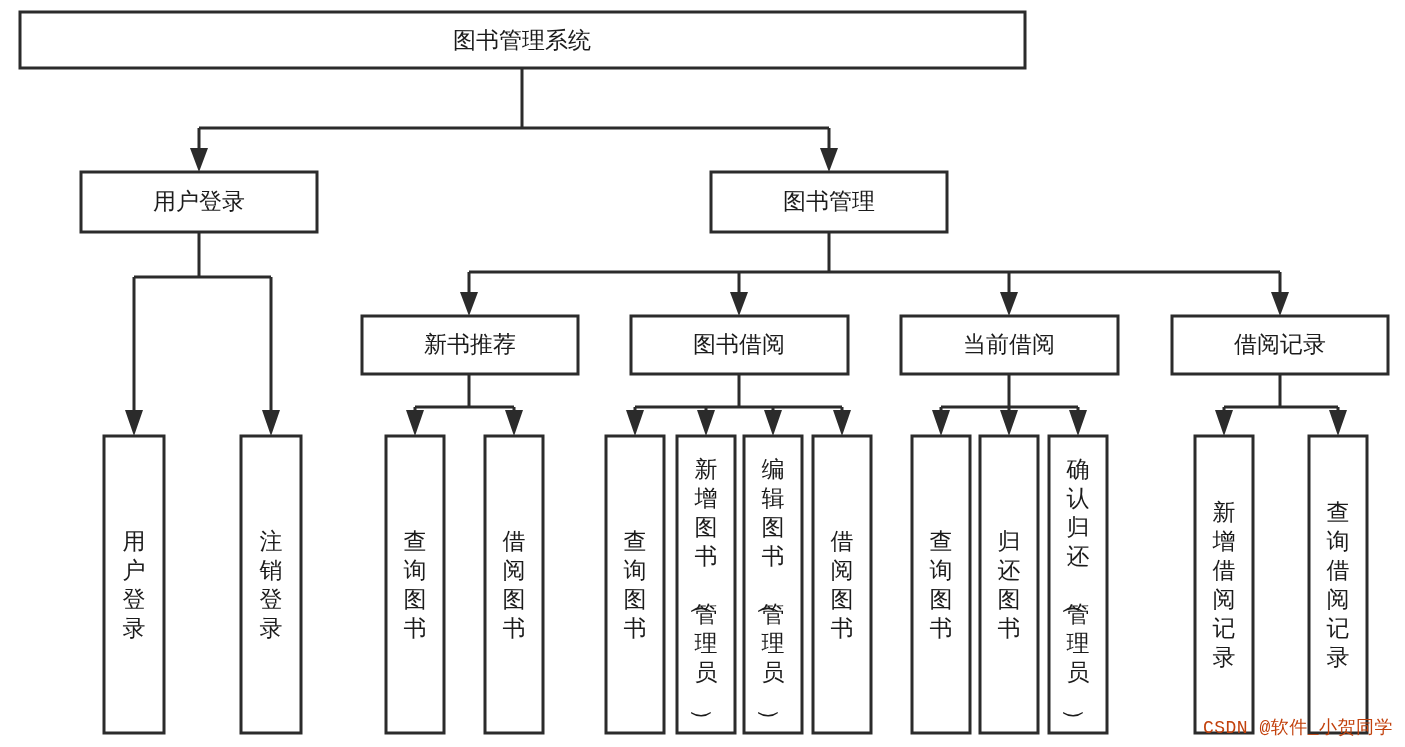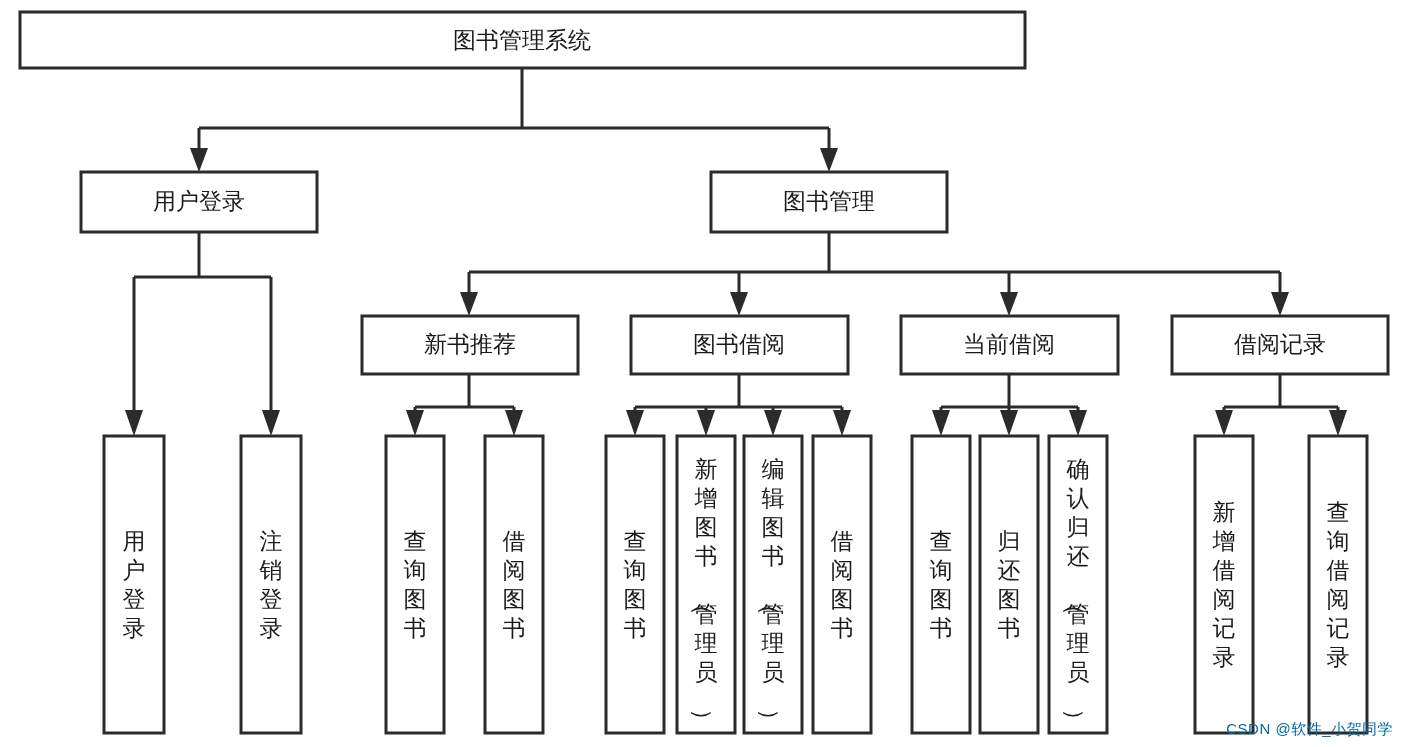--- a/index.html
+++ b/index.html
@@ -43,23 +43,23 @@
   .node-label-vertical {
     fill: #1b1b1b;
     font-family: "Liberation Sans", "DejaVu Sans", sans-serif;
     font-size: 23px;
     text-anchor: middle;
   }
   .watermark {
     position: absolute;
     right: 12px;
     bottom: 8px;
-    font-family: Liberation Sans, sans-serif;
-    font-size: 15px;
-    color: #0369a1;
+    font-family: Liberation Mono, monospace;
+    font-size: 18px;
+    color: #c2410c;
     letter-spacing: 0.5px;
     white-space: nowrap;
     pointer-events: none;
   }
 </style>
 </head>
 <body>
 
 <svg id="diagram" viewBox="0 0 1405 747">
   <defs></defs>

